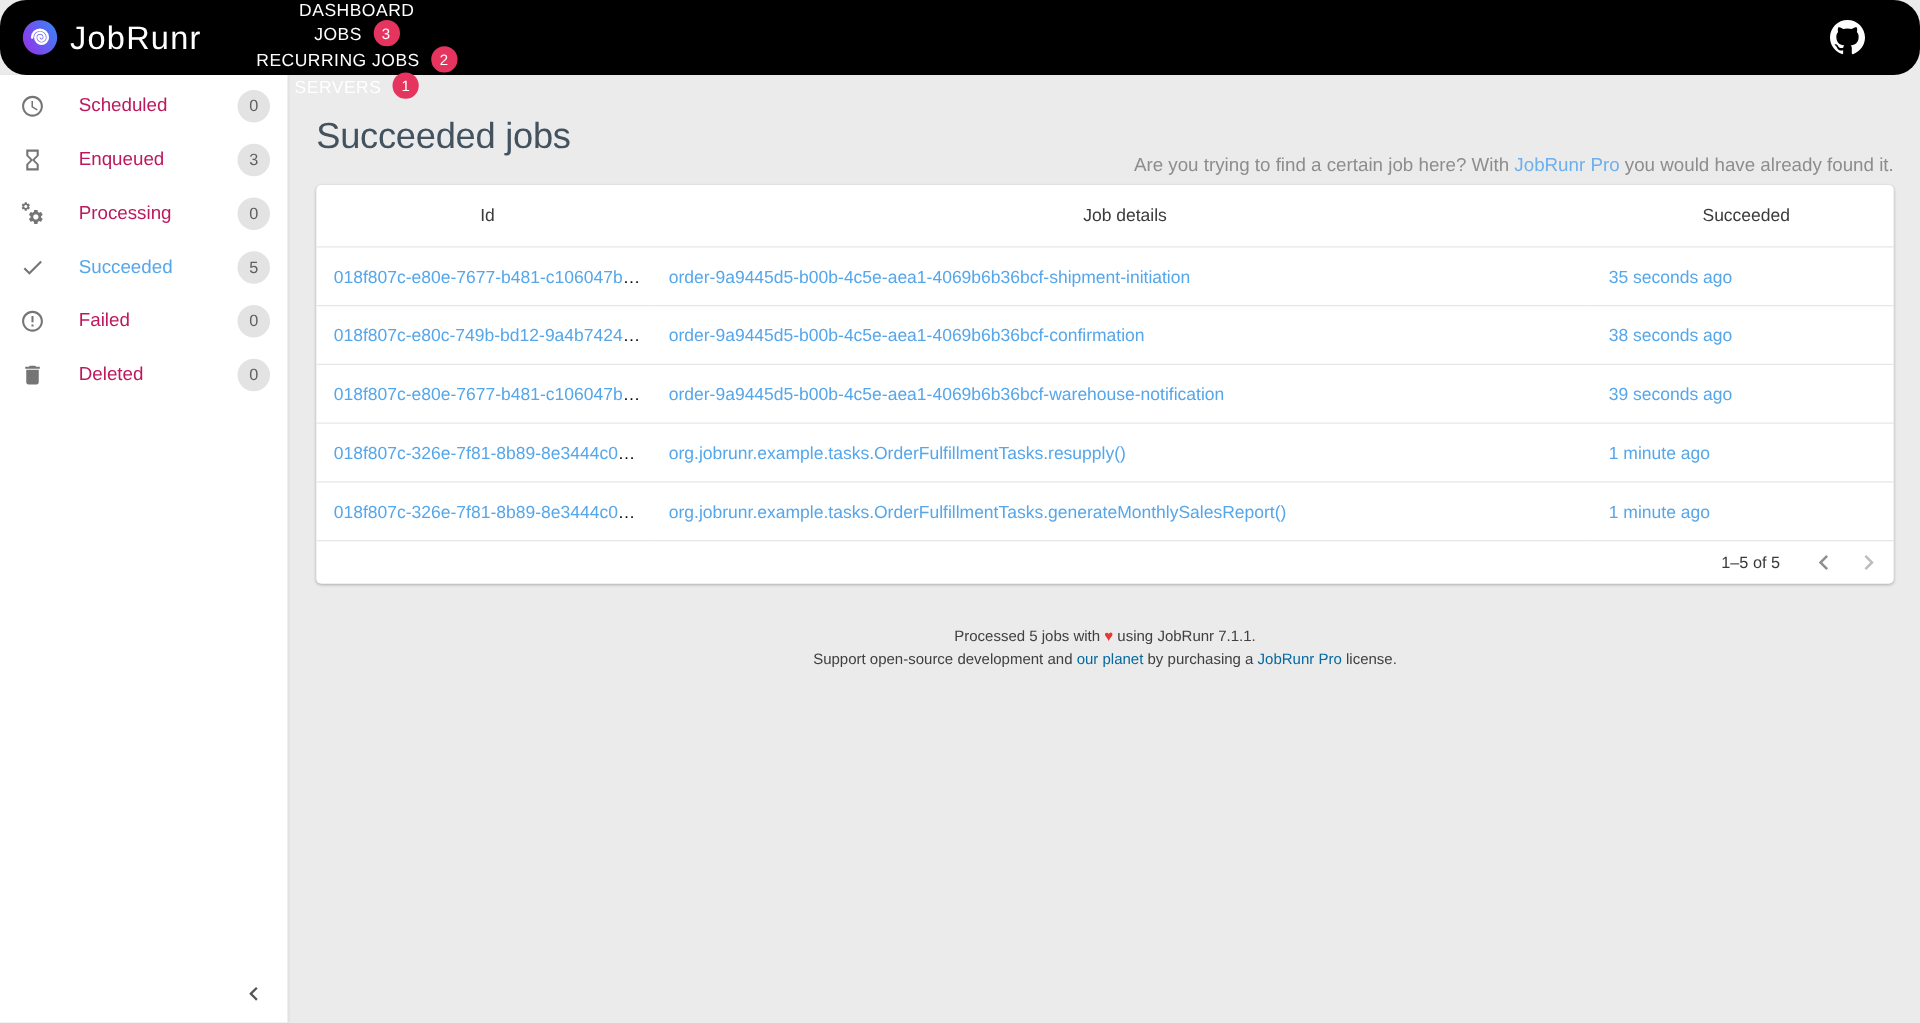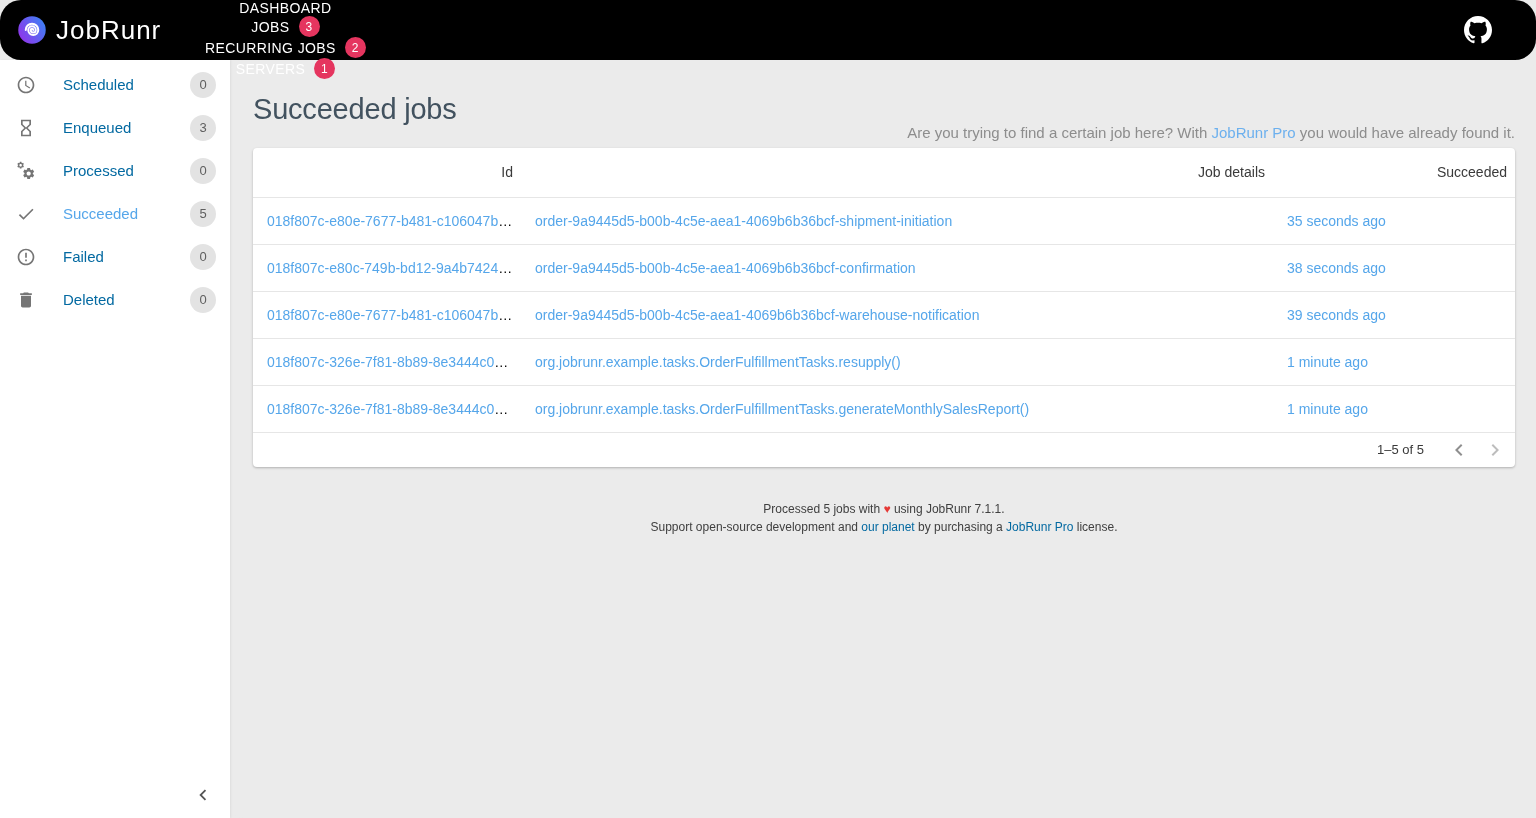--- a/index.html
+++ b/index.html
@@ -20,41 +20,41 @@
                display:inline-flex; align-items:center; justify-content:center; }
   .github-btn { margin-left:auto; margin-right:44px; width:28px; height:28px; cursor:pointer; }
   .github-btn svg { width:28px; height:28px; fill:#fff; }
 
   
   .sidebar { position:fixed; top:60px; left:0; bottom:0; width:230px; background:#fff;
              box-shadow:1px 0 2px rgba(0,0,0,.06); z-index:10; padding-top:3px; }
   .side-item { height:43px; display:flex; align-items:center; padding:0 14px 0 16px; cursor:pointer; }
   .side-icon { width:20px; height:20px; flex:none; display:flex; }
   .side-icon svg { width:20px; height:20px; fill:#757575; }
-  .side-label { margin-left:27px; font-size:15px; color:#0369a1; }
+  .side-label { margin-left:27px; font-size:15px; color:#be185d; }
   .side-item.active .side-label { color:#55a6ea; }
   .side-badge { margin-left:auto; width:26px; height:26px; border-radius:50%;
                 background:#e3e3e3; color:#5f5f5f; font-size:13px;
                 display:flex; align-items:center; justify-content:center; }
   .collapse-btn { position:absolute; bottom:9px; right:13px; width:28px; height:28px;
                   display:flex; align-items:center; justify-content:center; cursor:pointer; }
   .collapse-btn svg { width:22px; height:22px; fill:#555; }
 
   
   .main { position:fixed; top:60px; left:230px; right:0; bottom:0; background:#ebebeb;border-radius:13px; }
   .page-title { position:absolute; top:33px; left:23px; font-size:29px; font-weight:normal;
                 color:#42525f; letter-spacing:-.2px; }
   .hint { position:absolute; top:64px; right:21px; font-size:15px; color:#8d8d8d; }
   .hint .link { color:#6cb0ee; cursor:pointer; }
 
   .card { position:absolute; top:88px; left:23px; right:21px; background:#fff; border-radius:4px;
           box-shadow:0 1px 3px rgba(0,0,0,.14), 0 1px 2px rgba(0,0,0,.12); overflow:hidden; }
   table { width:100%; border-collapse:collapse; table-layout:fixed; }
   col.c1 { width:268px; } col.c2 { width:752px; } col.c3 { width:242px; }
-  th { height:49px; text-align:right; font-weight:normal; font-size:14px; color:#3a3a3a;
+  th { height:49px; text-align:center; font-weight:normal; font-size:14px; color:#3a3a3a;
        padding:0 8px 0 14px; border-bottom:1px solid #e6e6e6; }
   td { height:47px; font-size:14px; padding:0 8px 0 14px; border-bottom:1px solid #e6e6e6;
        white-space:nowrap; overflow:hidden; text-overflow:ellipsis; }
   td .cell-link { color:#55a6ea; cursor:pointer; text-decoration:none; }
 
   .pagination { height:34px; display:flex; align-items:center; justify-content:flex-end;
                 padding-right:2px; }
   .page-range { font-size:13px; color:#3a3a3a; margin-right:17px; }
   .pg-btn { width:36px; height:36px; display:flex; align-items:center; justify-content:center;
             cursor:default; }
@@ -133,21 +133,21 @@
     <span class="side-icon">
       <svg viewBox="0 0 24 24">
         <g transform="translate(0.5,0) scale(0.42)">
             <path d="M19.14 12.94c.04-.3.06-.61.06-.94 0-.32-.02-.64-.07-.94l2.03-1.58c.18-.14.23-.41.12-.61l-1.92-3.32c-.12-.22-.37-.29-.59-.22l-2.39.96c-.5-.38-1.03-.7-1.62-.94l-.36-2.54c-.04-.24-.24-.41-.48-.41h-3.84c-.24 0-.43.17-.47.41l-.36 2.54c-.59.24-1.13.57-1.62.94l-2.39-.96c-.22-.08-.47 0-.59.22L2.74 8.87c-.12.21-.08.47.12.61l2.03 1.58c-.05.3-.09.63-.09.94s.02.64.07.94l-2.03 1.58c-.18.14-.23.41-.12.61l1.92 3.32c.12.22.37.29.59.22l2.39-.96c.5.38 1.03.7 1.62.94l.36 2.54c.05.24.24.41.48.41h3.84c.24 0 .44-.17.47-.41l.36-2.54c.59-.24 1.13-.56 1.62-.94l2.39.96c.22.08.47 0 .59-.22l1.92-3.32c.12-.22.07-.47-.12-.61l-2.01-1.58zM12 15.6c-1.98 0-3.6-1.62-3.6-3.6s1.62-3.6 3.6-3.6 3.6 1.62 3.6 3.6-1.62 3.6-3.6 3.6z"></path>
           </g>
         <g transform="translate(6.8,6.6) scale(0.7)">
             <path d="M19.14 12.94c.04-.3.06-.61.06-.94 0-.32-.02-.64-.07-.94l2.03-1.58c.18-.14.23-.41.12-.61l-1.92-3.32c-.12-.22-.37-.29-.59-.22l-2.39.96c-.5-.38-1.03-.7-1.62-.94l-.36-2.54c-.04-.24-.24-.41-.48-.41h-3.84c-.24 0-.43.17-.47.41l-.36 2.54c-.59.24-1.13.57-1.62.94l-2.39-.96c-.22-.08-.47 0-.59.22L2.74 8.87c-.12.21-.08.47.12.61l2.03 1.58c-.05.3-.09.63-.09.94s.02.64.07.94l-2.03 1.58c-.18.14-.23.41-.12.61l1.92 3.32c.12.22.37.29.59.22l2.39-.96c.5.38 1.03.7 1.62.94l.36 2.54c.05.24.24.41.48.41h3.84c.24 0 .44-.17.47-.41l.36-2.54c.59-.24 1.13-.56 1.62-.94l2.39.96c.22.08.47 0 .59-.22l1.92-3.32c.12-.22.07-.47-.12-.61l-2.01-1.58zM12 15.6c-1.98 0-3.6-1.62-3.6-3.6s1.62-3.6 3.6-3.6 3.6 1.62 3.6 3.6-1.62 3.6-3.6 3.6z"></path>
           </g>
       </svg>
     </span>
-    <span class="side-label">Processed</span>
+    <span class="side-label">Processing</span>
     <span class="side-badge">0</span>
   </div>
   <div class="side-item active">
     <span class="side-icon">
       <svg viewBox="0 0 24 24">
           <path d="M9 16.17L4.83 12l-1.42 1.41L9 19 21 7l-1.41-1.41z"></path>
         </svg>
     </span>
     <span class="side-label">Succeeded</span>
     <span class="side-badge">5</span>

